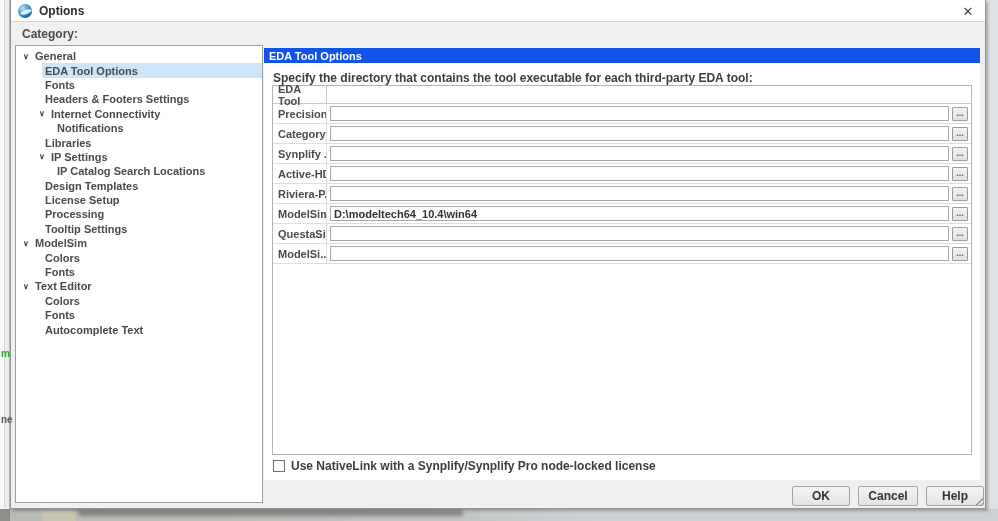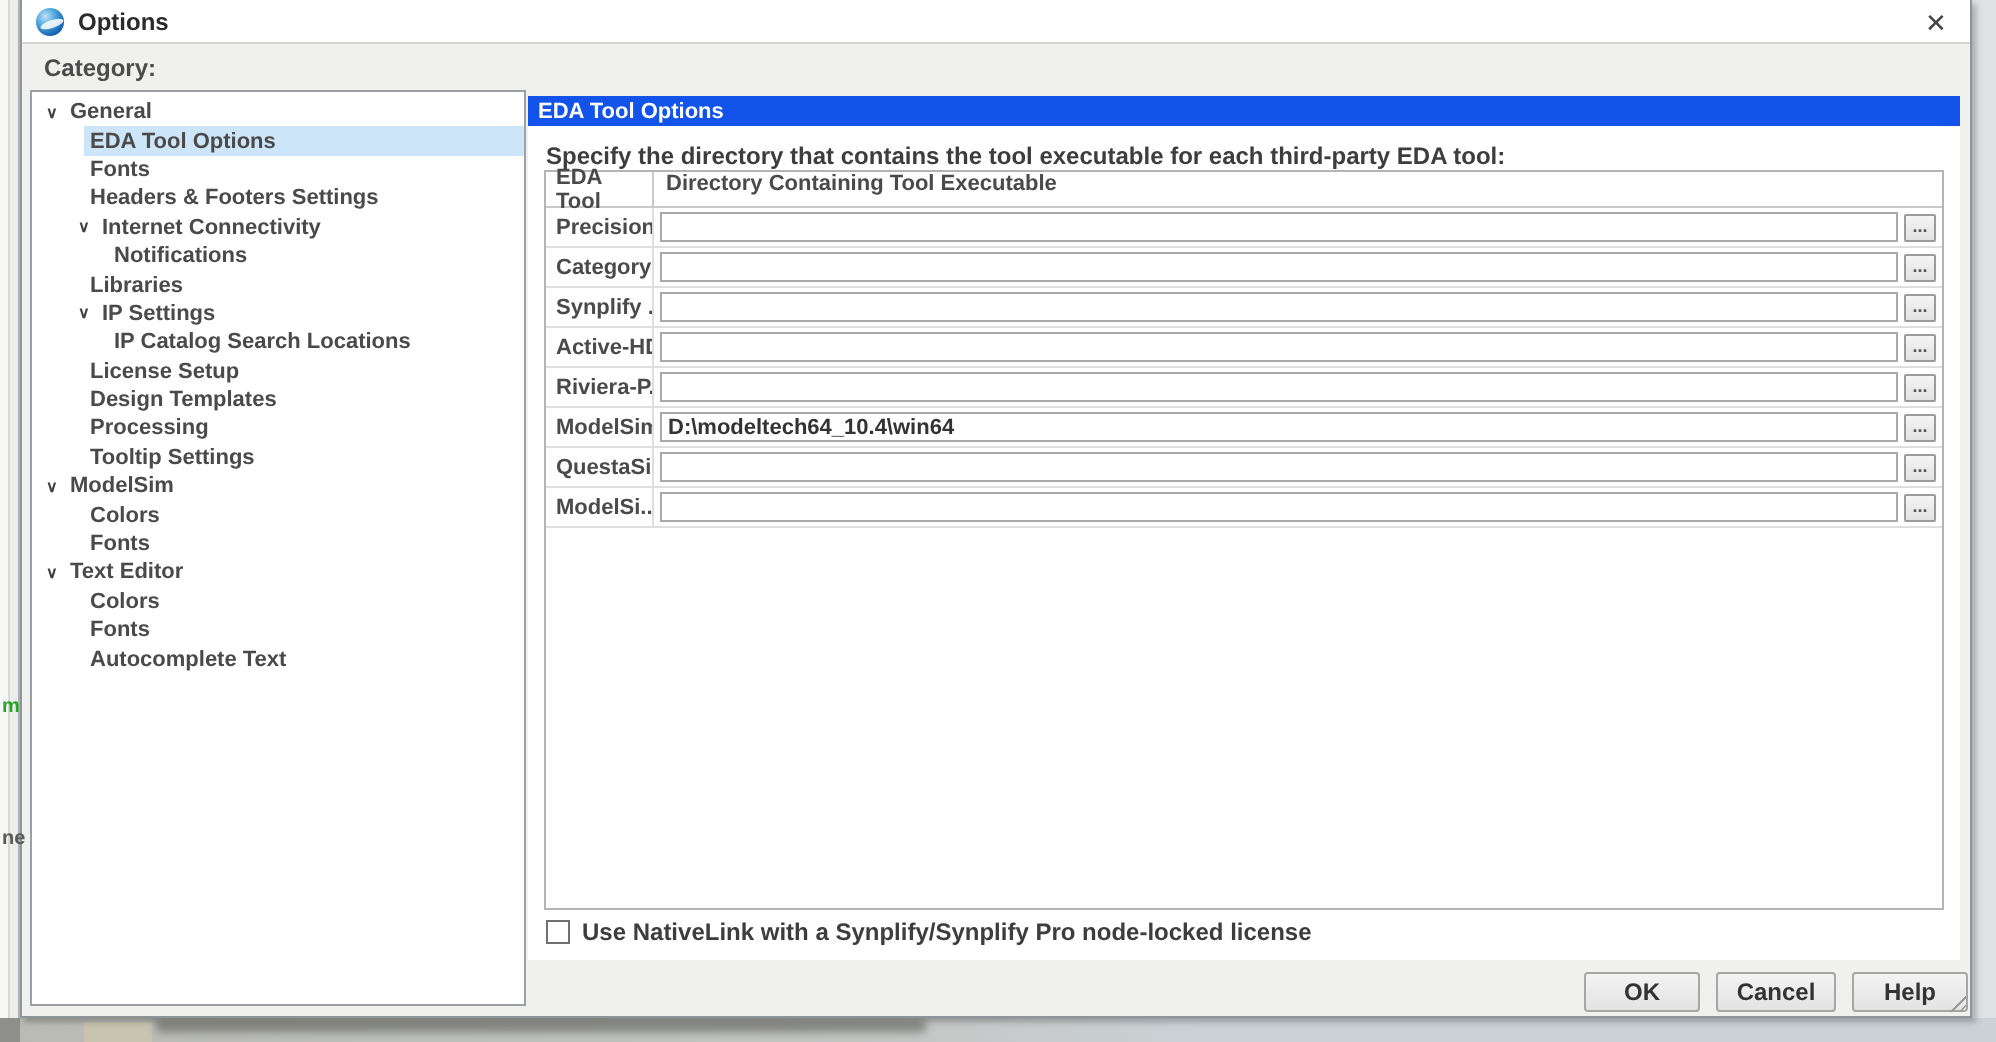--- a/index.html
+++ b/index.html
@@ -148,24 +148,24 @@
         <span>Libraries</span>
       </div>
       <div class="trow t1a">
         <span class="chev">∨</span>
         <span>IP Settings</span>
       </div>
       <div class="trow t2">
         <span>IP Catalog Search Locations</span>
       </div>
       <div class="trow t1">
+        <span>Design Templates</span>
+      </div>
+      <div class="trow t1">
         <span>License Setup</span>
-      </div>
-      <div class="trow t1">
-        <span>Design Templates</span>
       </div>
       <div class="trow t1">
         <span>Processing</span>
       </div>
       <div class="trow t1">
         <span>Tooltip Settings</span>
       </div>
       <div class="trow t0">
         <span class="chev">∨</span>
         <span>ModelSim</span>
@@ -191,21 +191,20 @@
       </div>
     </div>
 
     <div class="panel">
       <div class="panel-header">EDA Tool Options</div>
       <div class="panel-desc">Specify the directory that contains the tool executable for each third-party EDA tool:</div>
 
       <div class="eda-table">
         <div class="thead">
           <span class="c1">EDA Tool</span>
-          <span class="c2">Directory Containing Tool Executable</span>
         </div>
 
         <div class="erow">
           <span class="tool">Precision ...</span>
           <span class="field">
               <input value="" style="">
               <span class="browse-btn">...</span>
             </span>
         </div>
         <div class="erow">

